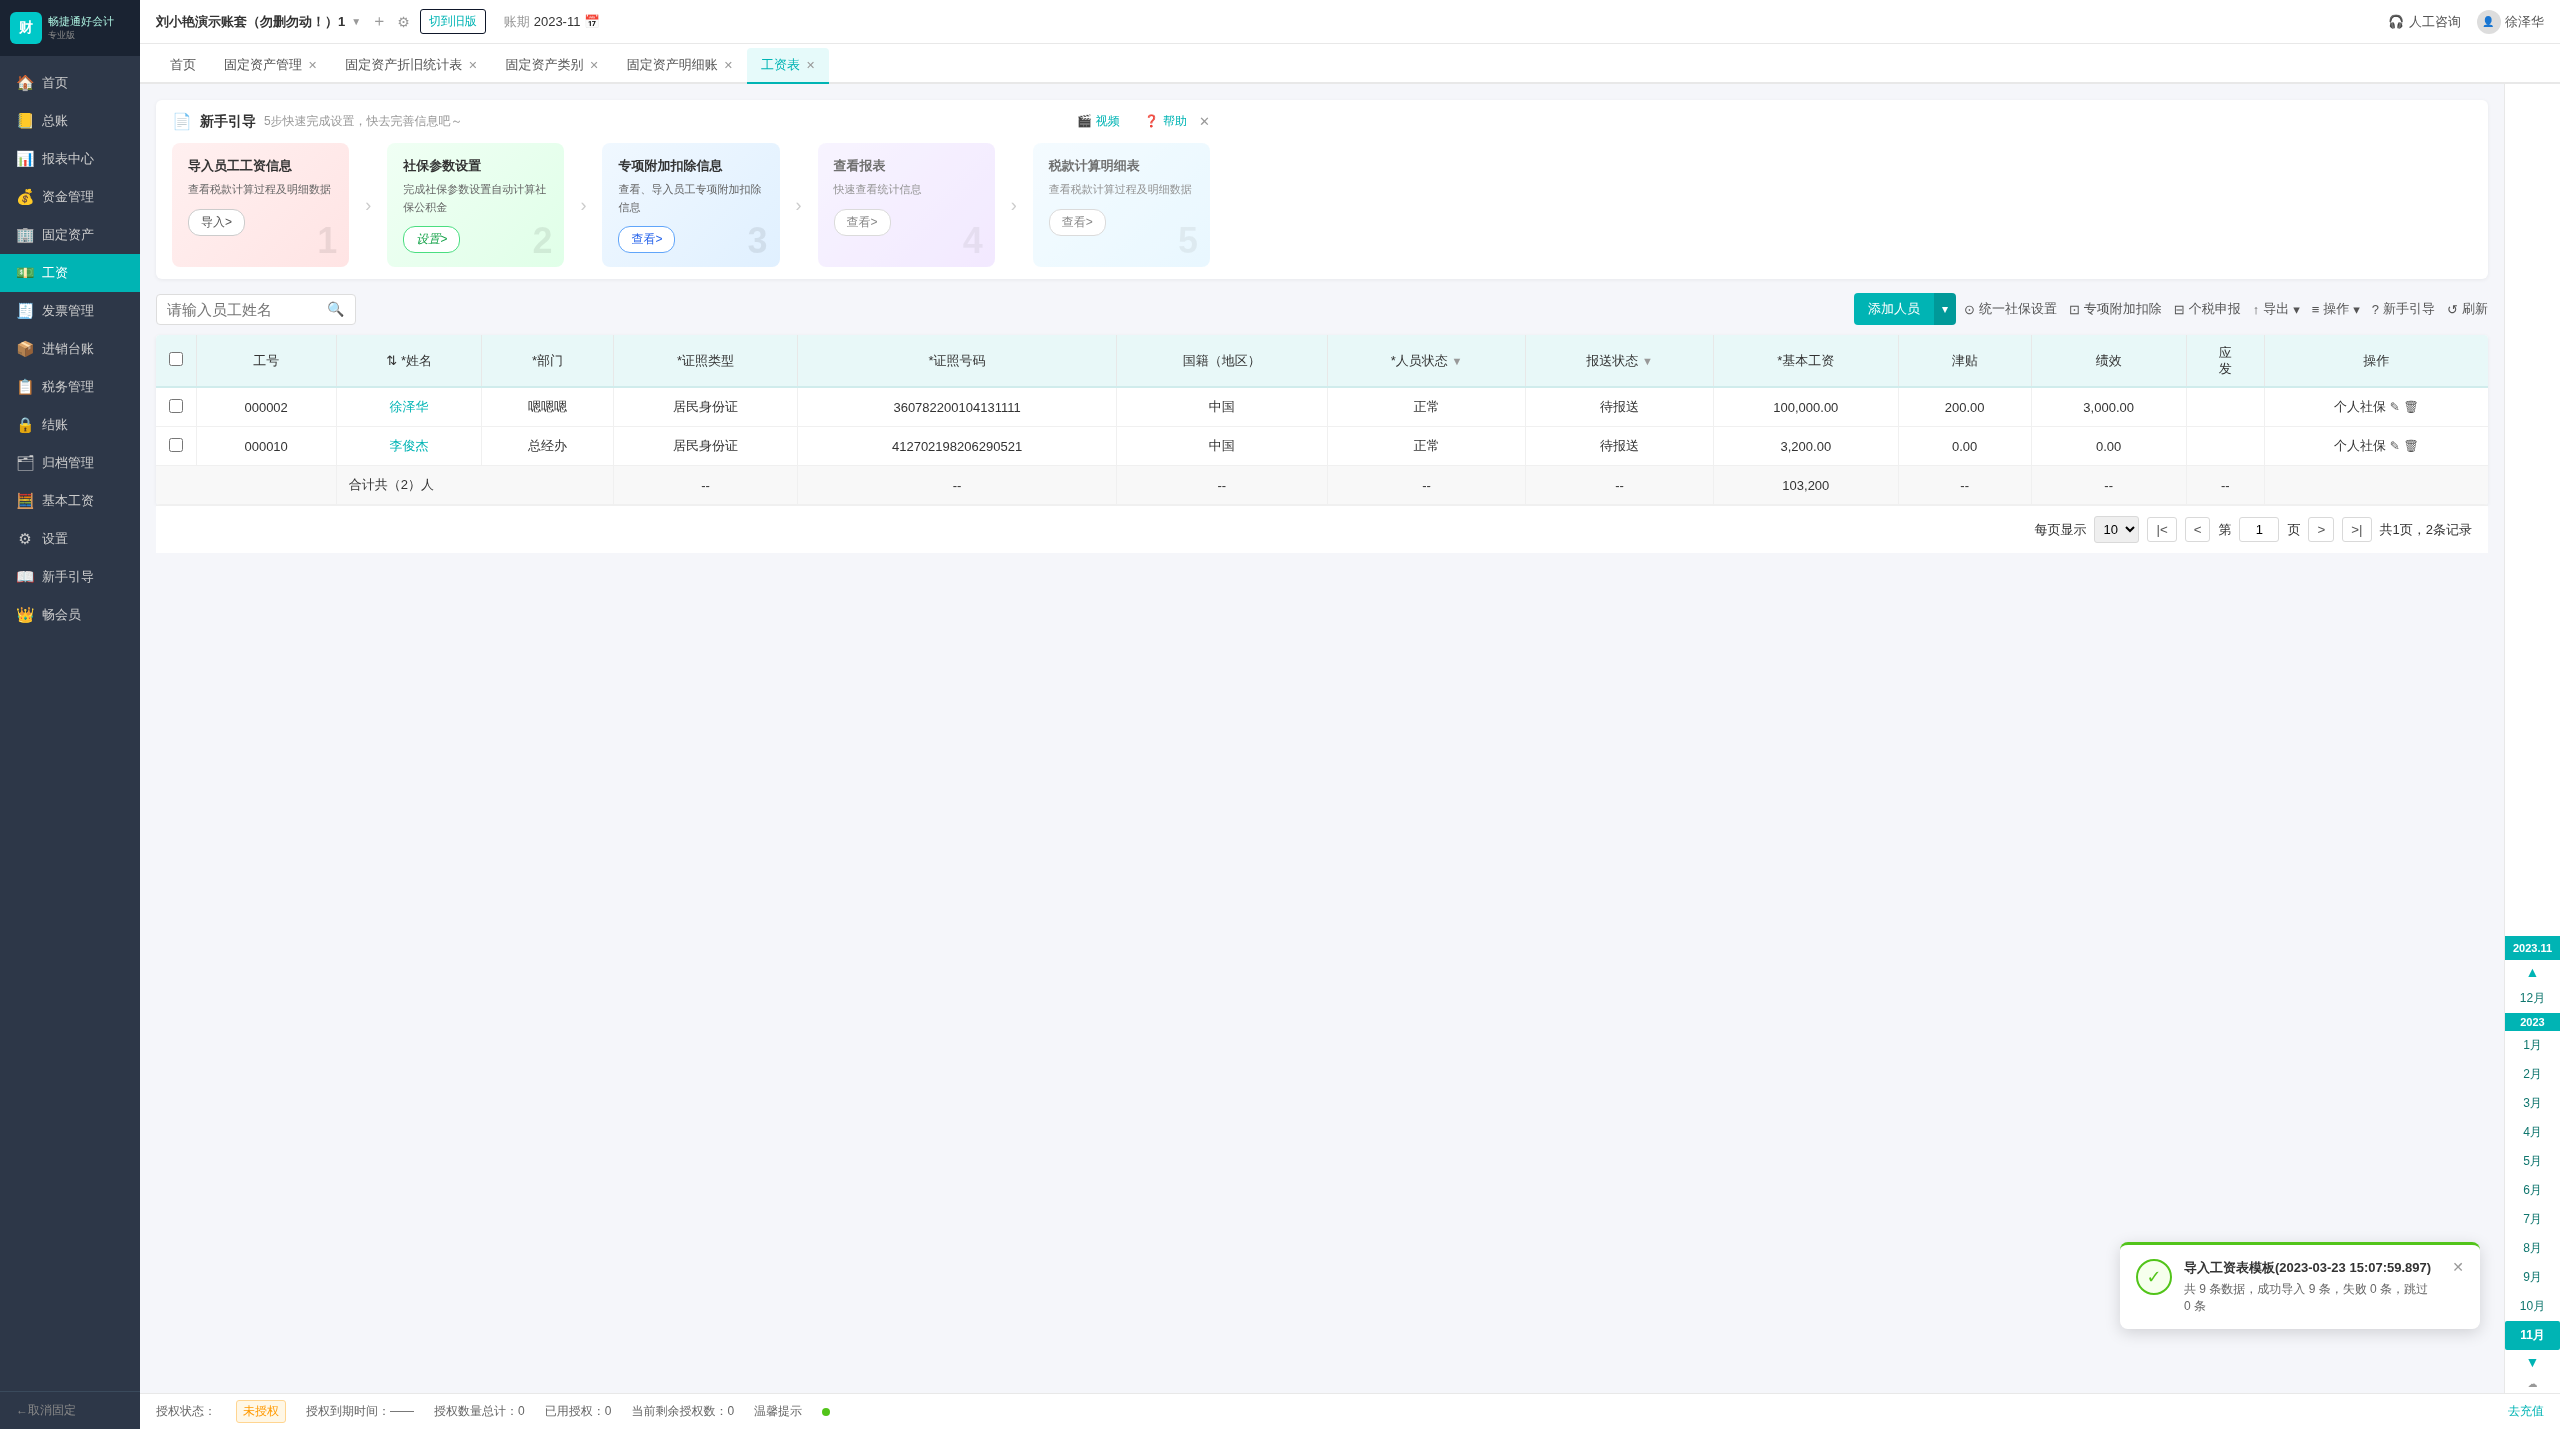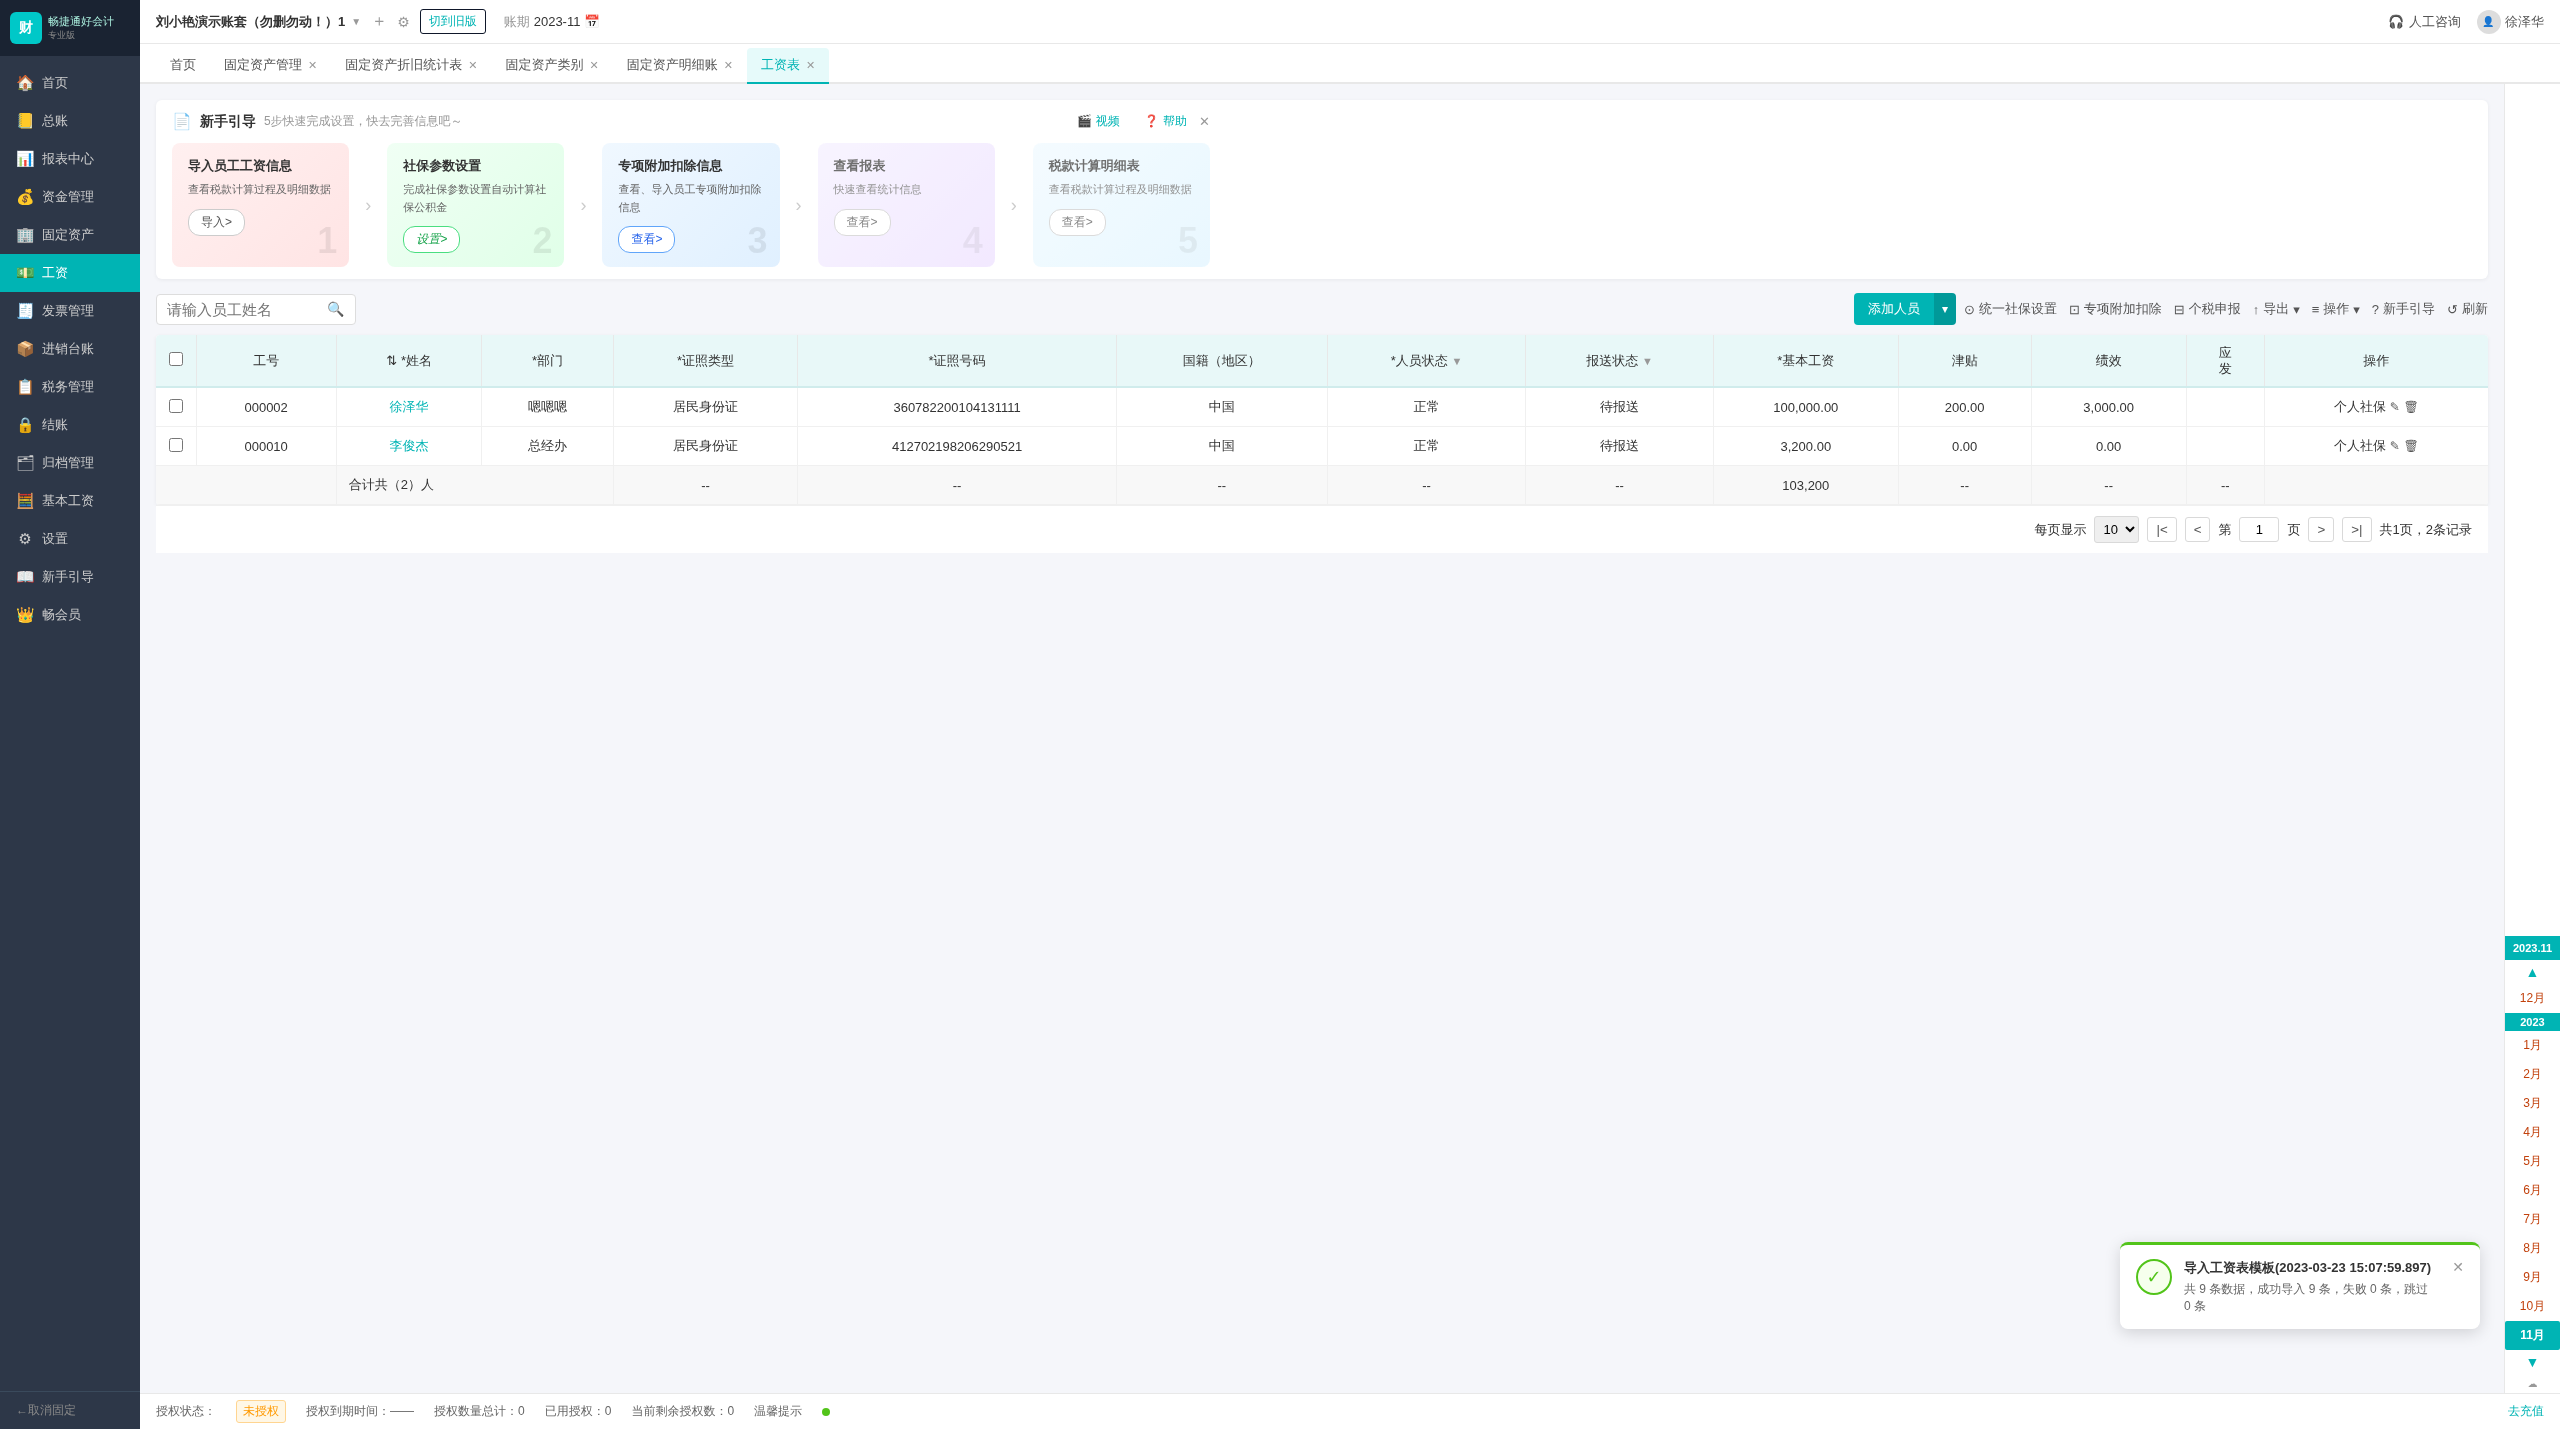--- a/index.html
+++ b/index.html
@@ -108,21 +108,21 @@
     .status-unauthorized { color: #ff9900; background: #fff7e6; border: 1px solid #ffd591; padding: 2px 6px; border-radius: 3px; }
     .status-recharge { color: #00b4b4; cursor: pointer; margin-left: auto; }
     .warning-dot { width: 8px; height: 8px; background: #52c41a; border-radius: 50%; display: inline-block; }
 
     
     .calendar-panel { width: 56px; background: #fff; border-left: 1px solid #e8e8e8; display: flex; flex-direction: column; align-items: center; padding: 0; flex-shrink: 0; justify-content: flex-end; }
     .calendar-year { background: #00b4b4; color: white; font-size: 11px; padding: 6px 4px; text-align: center; width: 100%; writing-mode: horizontal-tb; font-weight: bold; }
     .calendar-arrows { display: flex; flex-direction: column; align-items: center; gap: 0; }
     .cal-arrow { color: #00b4b4; font-size: 14px; cursor: pointer; padding: 4px; }
     .calendar-months { display: flex; flex-direction: column; align-items: center; width: 100%; }
-    .cal-month { width: 100%; padding: 6px 4px; text-align: center; font-size: 12px; color: #c2410c; cursor: pointer; transition: background 0.15s; }
+    .cal-month { width: 100%; padding: 6px 4px; text-align: center; font-size: 12px; color: #0f766e; cursor: pointer; transition: background 0.15s; }
     .cal-month.current { background: #00b4b4; color: white; border-radius: 2px; font-weight: bold; }
     .cal-expand { color: #999; font-size: 10px; cursor: pointer; padding: 4px; }
 
     
     .toast { position: fixed; bottom: 100px; right: 80px; background: white; border-radius: 8px; box-shadow: 0 4px 16px rgba(0,0,0,0.15); padding: 14px 16px; display: flex; align-items: flex-start; gap: 12px; max-width: 360px; z-index: 1000; border-top: 3px solid #52c41a; }
     .toast-icon { width: 36px; height: 36px; background: #f6ffed; border: 2px solid #52c41a; border-radius: 50%; display: flex; align-items: center; justify-content: center; color: #52c41a; font-size: 18px; flex-shrink: 0; }
     .toast-content { flex: 1; }
     .toast-title { font-size: 13px; font-weight: 600; color: #333; margin-bottom: 4px; }
     .toast-msg { font-size: 12px; color: #666; }
     .toast-close { color: #999; cursor: pointer; font-size: 14px; margin-left: 8px; }

